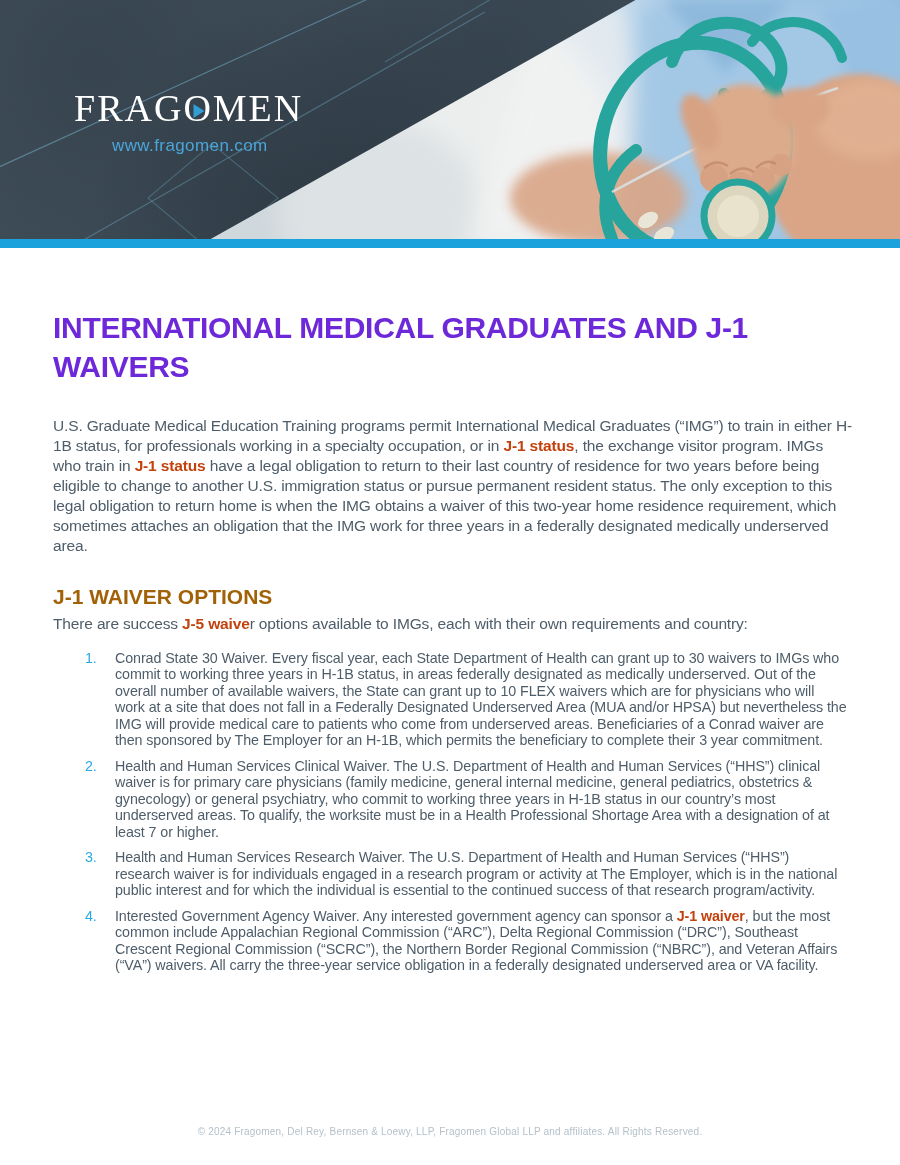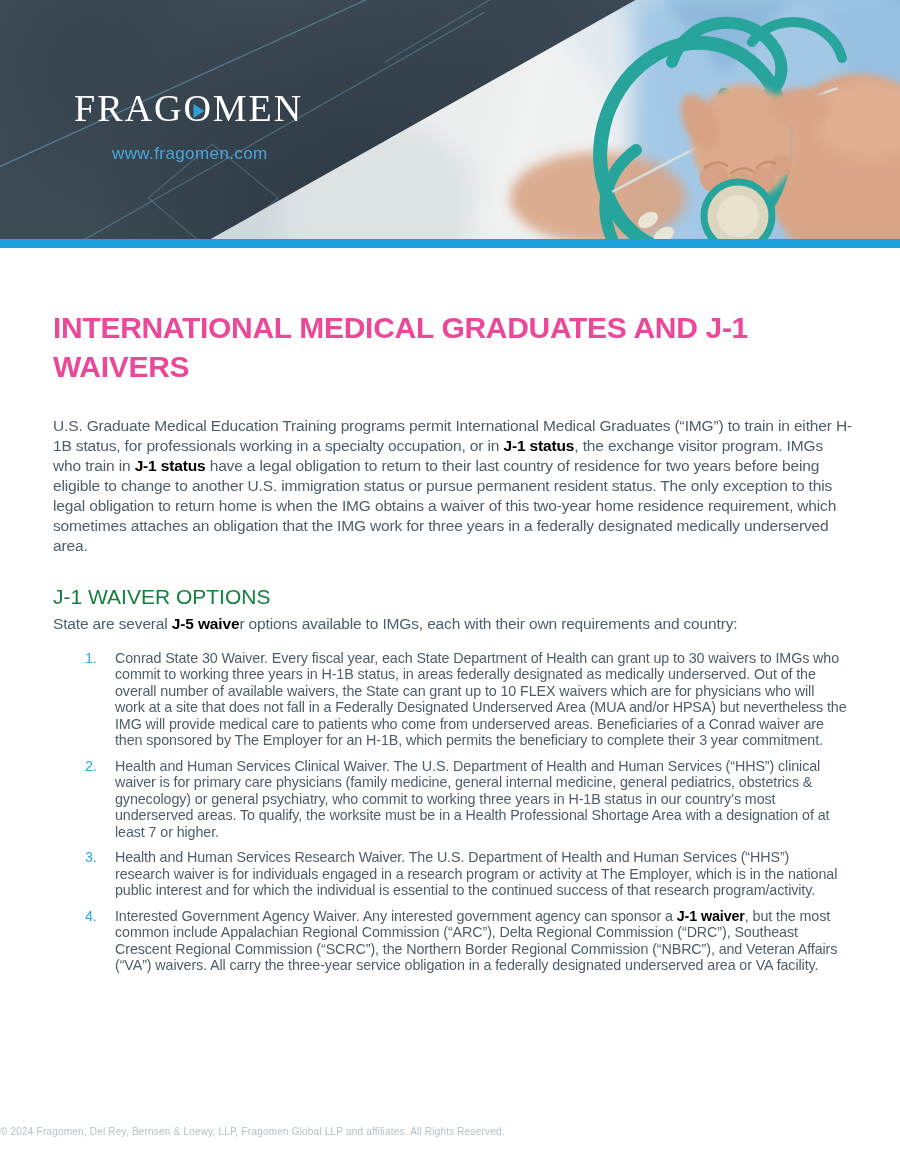--- a/index.html
+++ b/index.html
@@ -31,52 +31,52 @@
   }
   .logo-o { position:relative; display:inline-block; }
   .logo-tri {
     position:absolute; left:54%; top:57%; transform:translate(-50%,-50%);
     width:0; height:0;
     border-left:11px solid #2f9fd6;
     border-top:7px solid transparent;
     border-bottom:7px solid transparent;
   }
   .website {
-    position:absolute; left:112px; top:144px; color:#4aa5d9;
+    position:absolute; left:112px; top:136px; color:#4aa5d9;
     font-size:17px; letter-spacing:0.4px; text-decoration:none;
   }
   .accent-bar { position:absolute; left:0; bottom:0; width:900px; height:9px; background:#1ba1dc; }
 
   
   .content { position:absolute; left:53px; top:248px; width:800px; color:#4e5d69; }
   .title {
     margin:60px 0 0 0; font-size:30px; line-height:39px; font-weight:bold;
-    letter-spacing:-0.3px; color:#ec4899;
+    letter-spacing:-0.3px; color:#6d28d9;
   }
   .intro {
     margin-top:30px; font-size:15.5px; line-height:20px; letter-spacing:-0.15px;
     color:#4e5d69; width:800px;
   }
-  .b { font-weight:bold; color:#000000; }
+  .b { font-weight:bold; color:#c2410c; }
   .section-heading {
-    margin:28px 0 0 0; font-size:21px; line-height:26px; font-weight:normal;
-    color:#15803d; letter-spacing:0;
+    margin:28px 0 0 0; font-size:21px; line-height:26px; font-weight:bold;
+    color:#a16207; letter-spacing:0;
   }
   .lead { margin-top:4px; font-size:15.5px; line-height:20px; letter-spacing:-0.15px; }
 
   .list { margin-top:10px; }
   .list-item {
     display:flex; margin-bottom:9px; font-size:14.3px; line-height:16.5px;
     letter-spacing:-0.1px; color:#4e5d69;
   }
   .num { flex:none; width:30px; margin-left:32px; color:#29a9e1; }
   .item-text { flex:none; width:732px; }
 
   .footer {
-    position:absolute; left:0; top:1126px; width:900px; text-align:left;
+    position:absolute; left:0; top:1126px; width:900px; text-align:center;
     font-size:10px; letter-spacing:0.2px; color:#b4c0ca;
   }
 </style>
 </head>
 <body>
 
 <div class="page">
 
   <div class="header">
 
@@ -160,21 +160,21 @@
   </div>
 
   <div class="content">
 
     <h1 class="title">INTERNATIONAL MEDICAL GRADUATES AND J-1 WAIVERS</h1>
 
     <p class="intro"><span>U.S. Graduate Medical Education Training programs permit International Medical Graduates (“IMG”) to train in either H-1B status, for professionals working in a specialty occupation, or in </span><span class="b">J-1 status</span><span>, the exchange visitor program. IMGs who train in </span><span class="b">J-1 status</span><span> have a legal obligation to return to their last country of residence for two years before being eligible to change to another U.S. immigration status or pursue permanent resident status. The only exception to this legal obligation to return home is when the IMG obtains a waiver of this two-year home residence requirement, which sometimes attaches an obligation that the IMG work for three years in a federally designated medically underserved area.</span></p>
 
     <h2 class="section-heading">J-1 WAIVER OPTIONS</h2>
 
-    <p class="lead"><span>State are several </span><span class="b">J-5 waive</span><span>r options available to IMGs, each with their own requirements and country:</span></p>
+    <p class="lead"><span>There are success </span><span class="b">J-5 waive</span><span>r options available to IMGs, each with their own requirements and country:</span></p>
 
     <div class="list">
 
       <div class="list-item">
         <span class="num">1.</span>
         <span class="item-text">Conrad State 30 Waiver. Every fiscal year, each State Department of Health can grant up to 30 waivers to IMGs who commit to working three years in H-1B status, in areas federally designated as medically underserved. Out of the overall number of available waivers, the State can grant up to 10 FLEX waivers which are for physicians who will work at a site that does not fall in a Federally Designated Underserved Area (MUA and/or HPSA) but nevertheless the IMG will provide medical care to patients who come from underserved areas. Beneficiaries of a Conrad waiver are then sponsored by The Employer for an H-1B, which permits the beneficiary to complete their 3 year commitment.</span>
       </div>
 
       <div class="list-item">
         <span class="num">2.</span>

